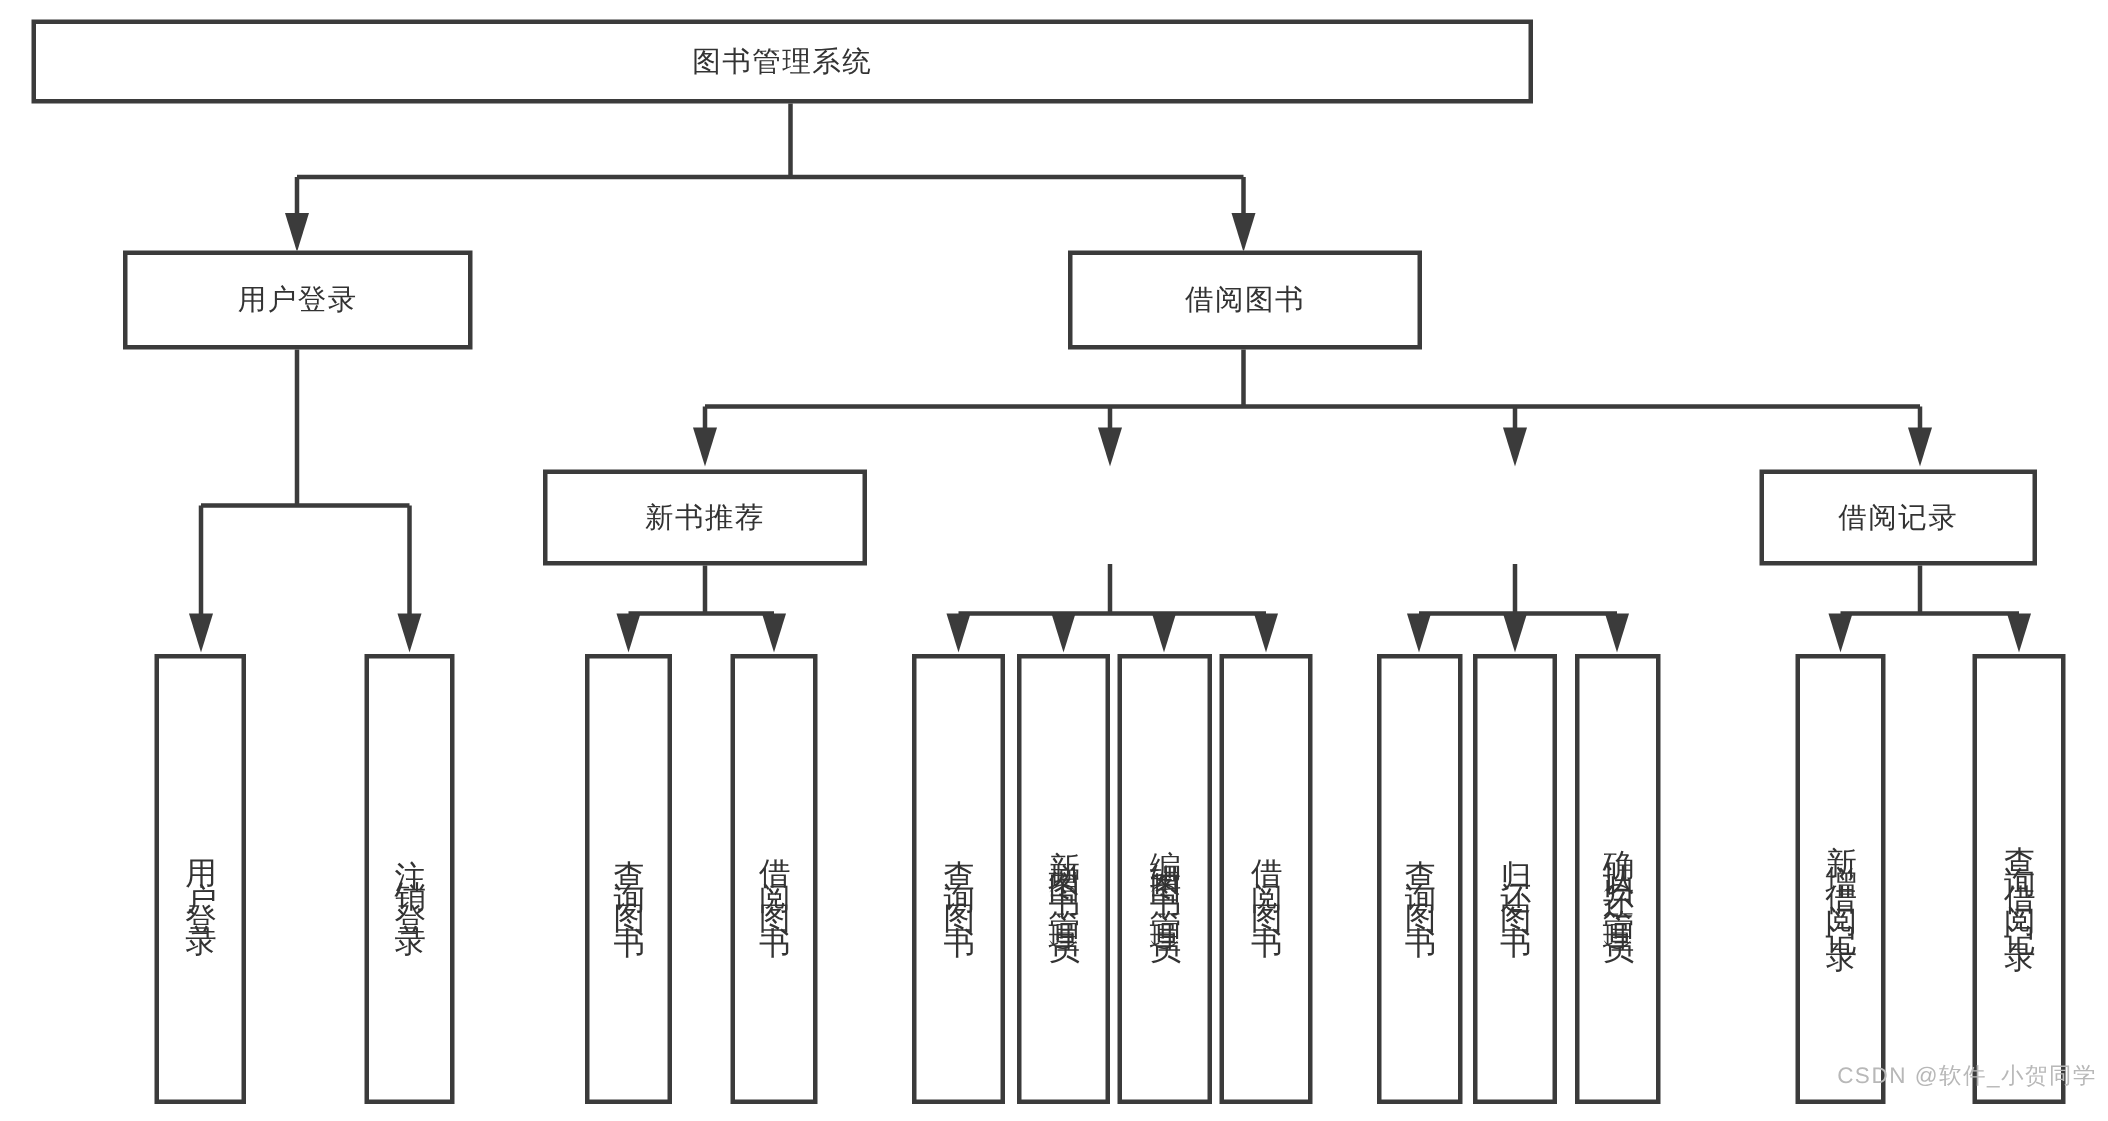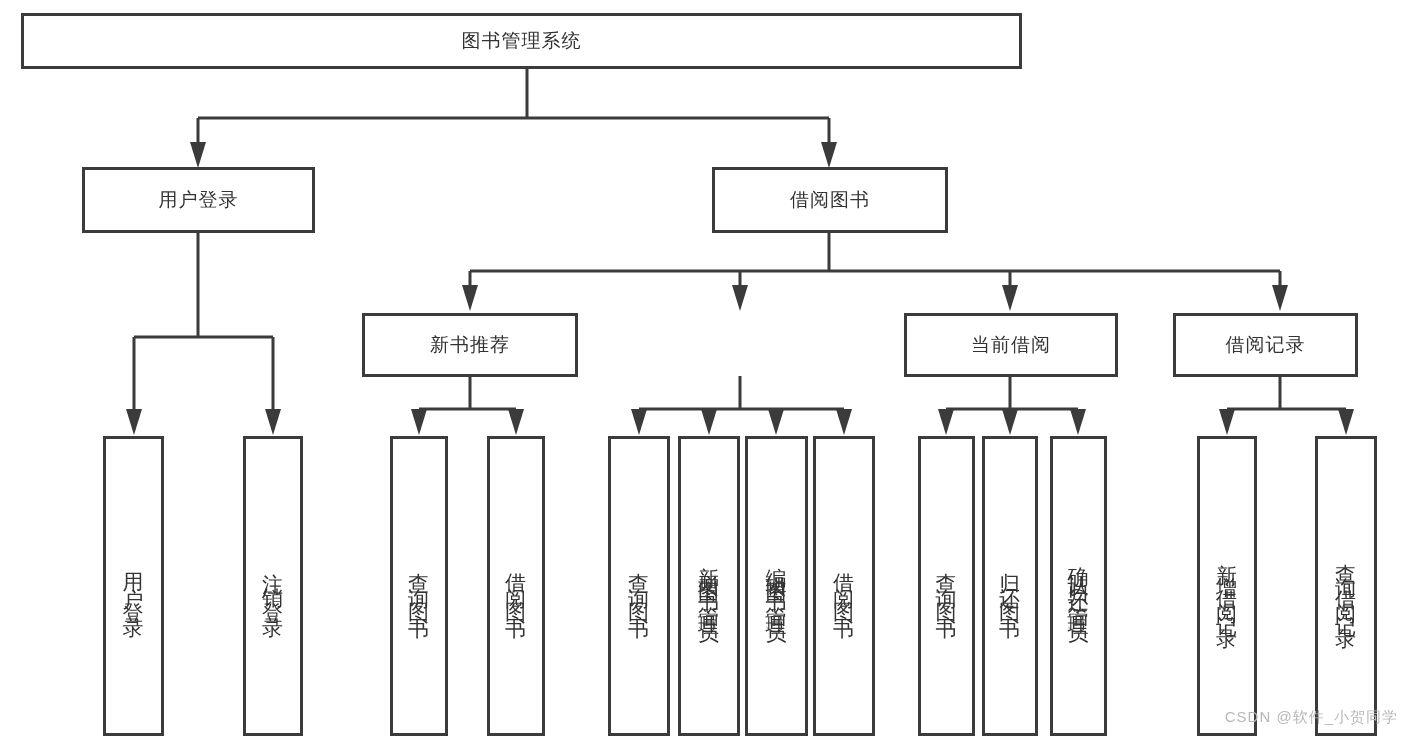--- a/index.html
+++ b/index.html
@@ -96,21 +96,20 @@
     <polygon class="ar" points="1219,409 1235,409 1227,435"></polygon>
     <polygon class="ar" points="1338,409 1354,409 1346,435"></polygon>
   </svg>
 
   <div class="box root-box" style="left:21px; top:13px; width:1001px; height:56px;">图书管理系统</div>
 
   <div class="box hbox" style="left:82px; top:167px; width:233px; height:66px;">用户登录</div>
   <div class="box hbox" style="left:712px; top:167px; width:236px; height:66px;">借阅图书</div>
 
   <div class="box hbox" style="left:362px; top:313px; width:216px; height:64px;">新书推荐</div>
-  <div class="box hbox" style="left:904px; top:313px; width:214px; height:64px;">当前借阅</div>
   <div class="box hbox" style="left:1173px; top:313px; width:185px; height:64px;">借阅记录</div>
 
   <div class="box leaf" style="left:103px; top:436px; width:61px; height:300px;">
       <span>用户登录</span>
     </div>
   <div class="box leaf" style="left:243px; top:436px; width:60px; height:300px;">
       <span>注销登录</span>
     </div>
 
   <div class="box leaf" style="left:390px; top:436px; width:58px; height:300px;">

